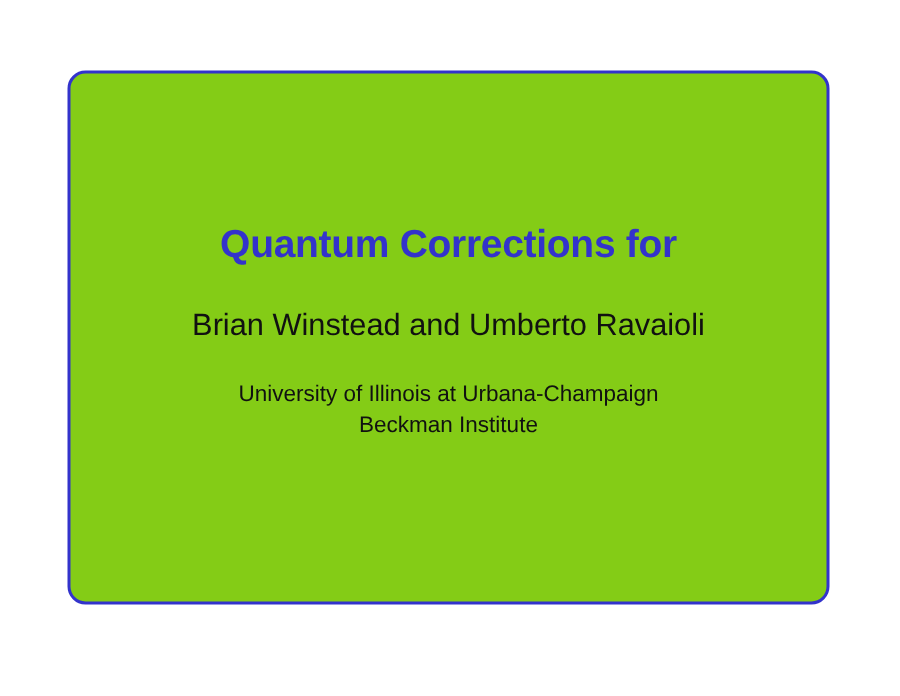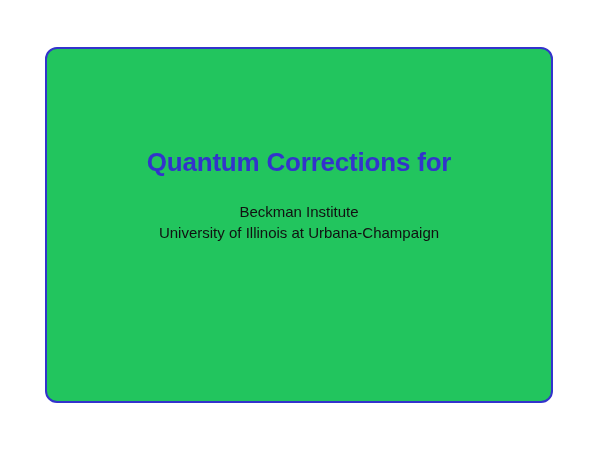--- a/index.html
+++ b/index.html
@@ -28,21 +28,21 @@
 
   #slide-frame {
     position: absolute;
     left: 45px;
     top: 47px;
     width: 508px;
     height: 356px;
     box-sizing: border-box;
     border: 2px solid #3333cc;
     border-radius: 12px;
-    background: #22c55e;
+    background: #84cc16;
   }
 
   #slide-content {
     position: absolute;
     left: 0;
     top: 0;
     width: 100%;
     height: 100%;
     box-sizing: border-box;
     display: flex;
@@ -92,21 +92,22 @@
 <body>
 
 <div id="slide-canvas">
   <div id="slide-frame">
     <div id="slide-content">
 
       <div class="title-block">
         <span class="title-line">Quantum Corrections for</span>
       </div>
 
+      <div class="authors-block">Brian Winstead and Umberto Ravaioli</div>
 
       <div class="affiliation-block">
+        <span class="affiliation-line">University of Illinois at Urbana-Champaign</span>
         <span class="affiliation-line">Beckman Institute</span>
-        <span class="affiliation-line">University of Illinois at Urbana-Champaign</span>
       </div>
 
     </div>
   </div>
 </div>
 
 </body></html>

